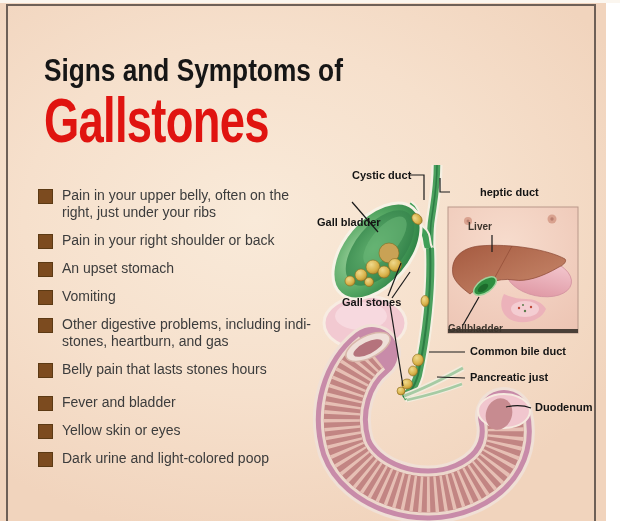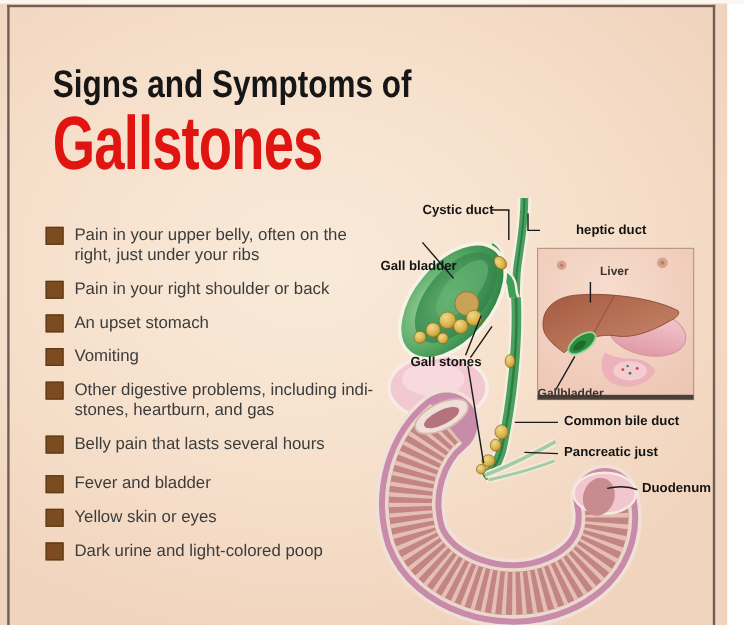--- a/index.html
+++ b/index.html
@@ -71,21 +71,21 @@
         <span class="bullet"></span>
         <span class="li-text">Vomiting</span>
       </li>
     <li>
         <span class="bullet"></span>
         <span class="li-text">Other digestive problems, including indi-
 stones, heartburn, and gas</span>
       </li>
     <li>
         <span class="bullet"></span>
-        <span class="li-text">Belly pain that lasts several hours</span>
+        <span class="li-text">Belly pain that lasts stones hours</span>
       </li>
     <li class="gap-before">
         <span class="bullet"></span>
         <span class="li-text">Fever and bladder</span>
       </li>
     <li>
         <span class="bullet"></span>
         <span class="li-text">Yellow skin or eyes</span>
       </li>
     <li>
@@ -232,15 +232,15 @@
     </g>
   </svg>
 
   <div class="dlabel" style="left:352px;top:169px;width:58px;text-align:right;">Cystic duct</div>
   <div class="dlabel" style="left:317px;top:188px;margin-top:28px;">Gall bladder</div>
   <div class="dlabel" style="left:452px;top:186px;padding-left:28px;">heptic duct</div>
   <div class="dlabel" style="left:342px;top:296px;">Gall stones</div>
   <div class="dlabel" style="left:470px;top:345px;">Common bile duct</div>
   <div class="dlabel" style="left:470px;top:371px;">Pancreatic just</div>
   <div class="dlabel" style="left:535px;top:401px;">Duodenum</div>
-  <div class="dlabel small" style="left:500px;top:221px;">Liver</div>
+  <div class="dlabel small" style="left:468px;top:221px;">Liver</div>
   <div class="dlabel small" style="left:448px;top:323px;text-align:center;">Gallbladder</div>
 </div>
 
 </body></html>

